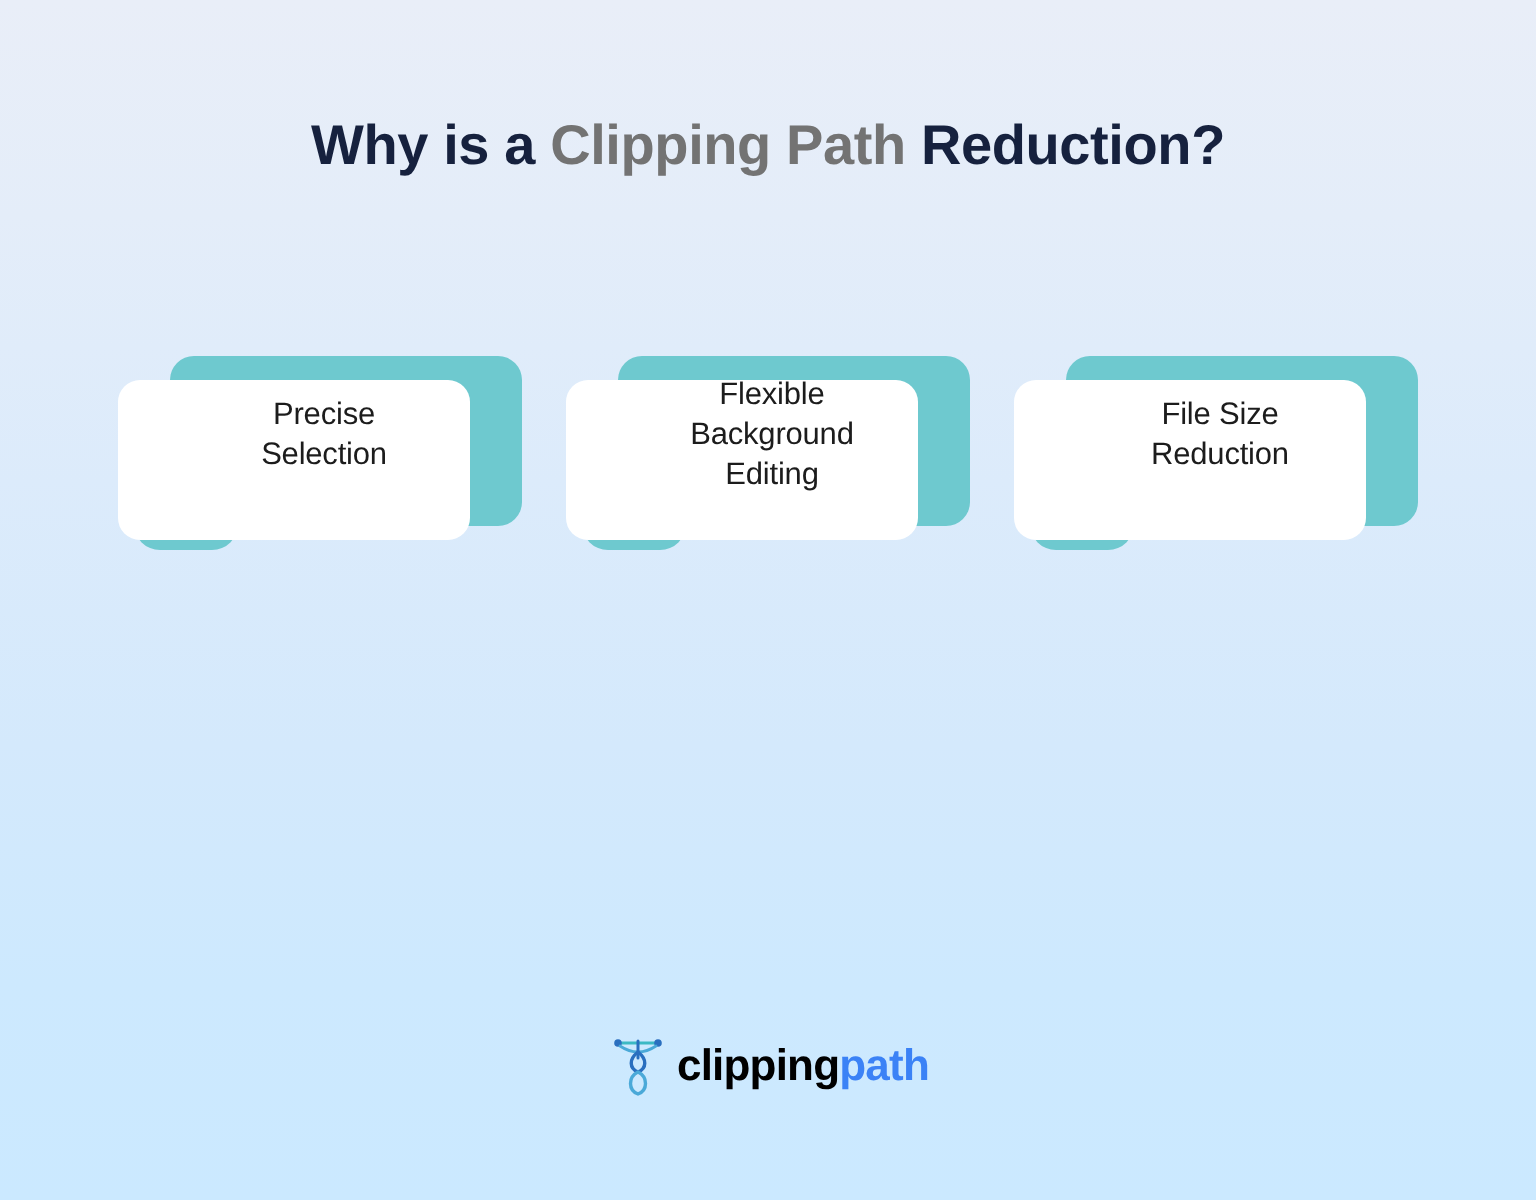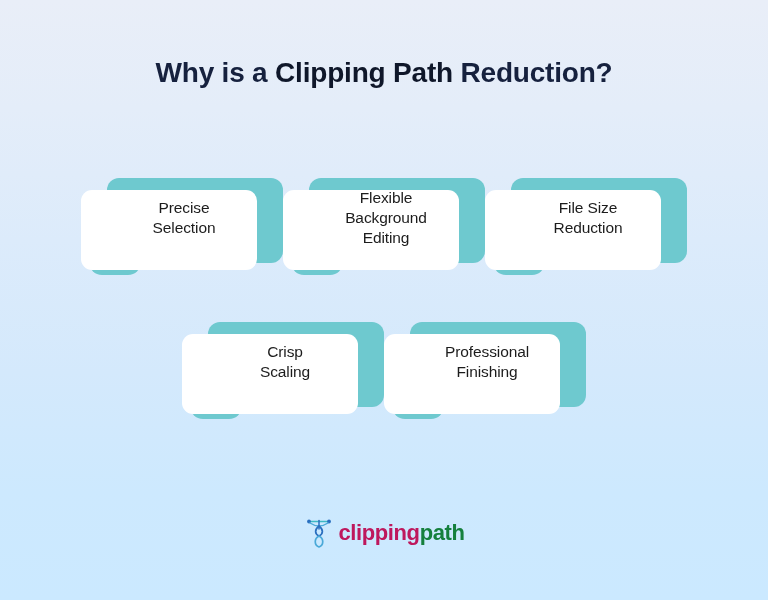--- a/index.html
+++ b/index.html
@@ -22,30 +22,31 @@
     text-align:center;
   }
   .title {
     font-size:28px;
     font-weight:bold;
     color:#16213e;
     letter-spacing:-0.2px;
     line-height:1.2;
     white-space:nowrap;
   }
-  .title .accent { color:#0f172a;margin-top:20px; }
+  .title .accent { color:#737373;margin-top:20px; }
 
   
   .rows { position:absolute; top:0; left:0; width:768px; height:600px; }
 
   .row {
     position:absolute;
     left:0; width:768px;
     display:flex;
     justify-content:center;
+    gap:22px;
   }
   .row-1 { top:178px; }
   .row-2 { top:322px; }
 
   
   .card {
     position:relative;
     width:202px;
     height:97px;
   }
@@ -111,22 +112,22 @@
     justify-content:center;
     gap:5px;
   }
   .logo-mark { display:block; }
   .logo-text {
     font-size:22px;
     font-weight:bold;
     letter-spacing:-0.4px;
     line-height:1;
   }
-  .logo-text .lt-a { color:#be185d; }
-  .logo-text .lt-b { color:#15803d;margin-top:25px; }
+  .logo-text .lt-a { color:#000000; }
+  .logo-text .lt-b { color:#3b82f6;margin-top:25px; }
 </style>
 </head>
 <body>
 
 <div class="title-wrap">
   <h1 class="title"><span>Why is a </span><span class="accent">Clipping Path</span><span> Reduction?</span></h1>
 </div>
 
 <div class="rows">
 
@@ -155,41 +156,20 @@
       <div class="card-back"></div>
       <div class="card-tab"></div>
       <div class="card-badge"></div>
       <div class="card-face"></div>
       <div class="card-label">File Size
 Reduction</div>
     </div>
 
   </div>
 
-  <div class="row row-2">
-
-    <div class="card">
-      <div class="card-back"></div>
-      <div class="card-tab"></div>
-      <div class="card-badge"></div>
-      <div class="card-face"></div>
-      <div class="card-label">Crisp
-Scaling</div>
-    </div>
-
-    <div class="card">
-      <div class="card-back"></div>
-      <div class="card-tab"></div>
-      <div class="card-badge"></div>
-      <div class="card-face"></div>
-      <div class="card-label">Professional
-Finishing</div>
-    </div>
-
-  </div>
 
 </div>
 
 <div class="logo">
   <svg class="logo-mark" width="30" height="34" viewBox="0 0 30 34">
     <line x1="5" y1="5.5" x2="25" y2="5.5" stroke="#3cb9c4" stroke-width="1.6" stroke-linecap="round"></line>
     <circle cx="5" cy="5.5" r="1.9" fill="#2a6fbf"></circle>
     <circle cx="25" cy="5.5" r="1.9" fill="#2a6fbf"></circle>
     <path d="M6 7 Q15 13 24 7" fill="none" stroke="#4aa9d8" stroke-width="1.4" stroke-linecap="round"></path>
     <path d="M15 4.5 L15 13" stroke="#2a6fbf" stroke-width="1.5" stroke-linecap="round"></path>

